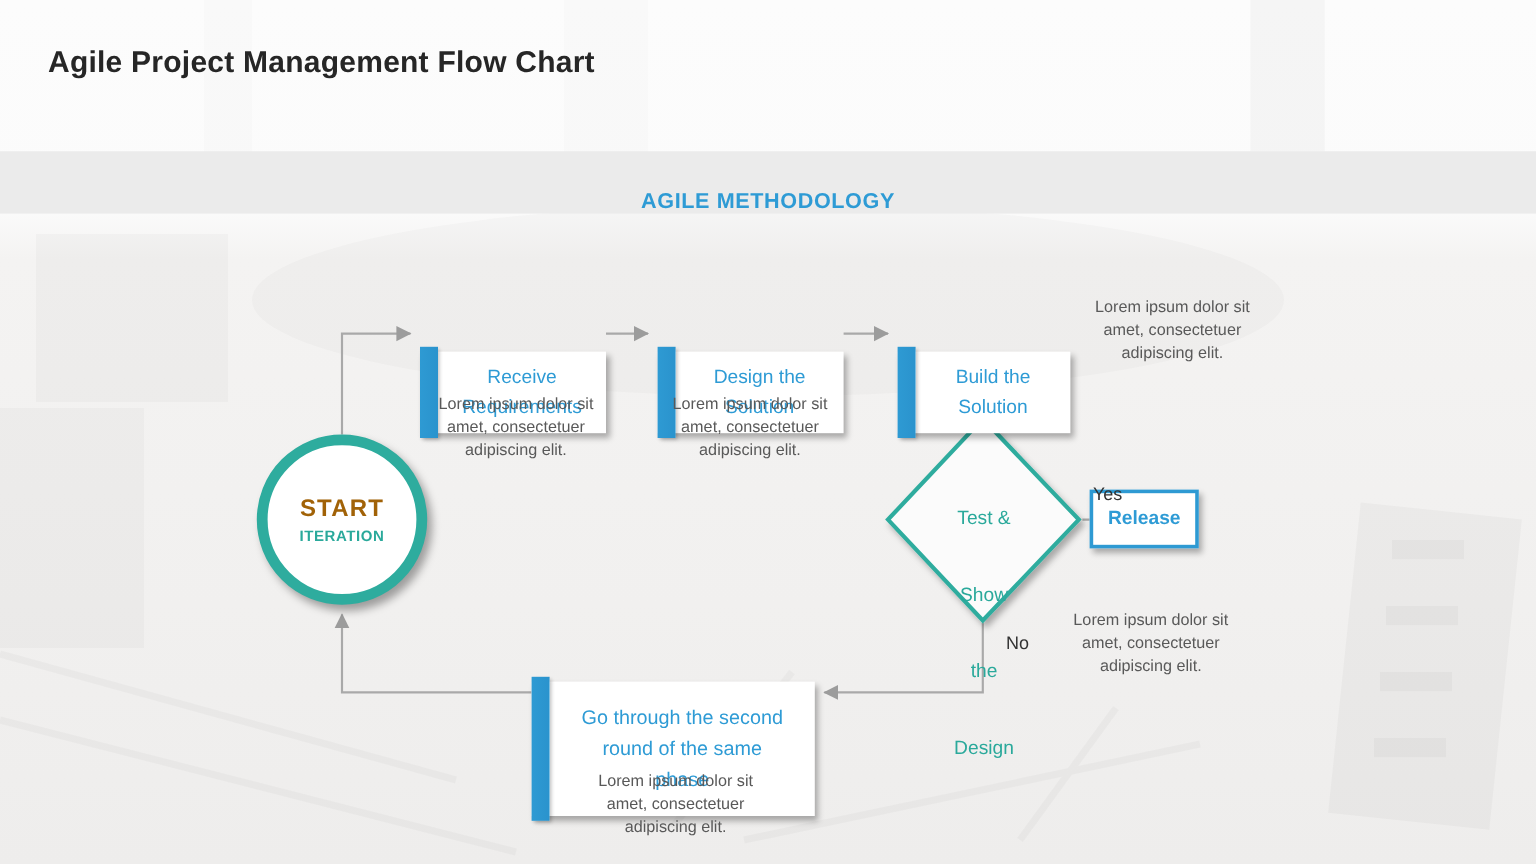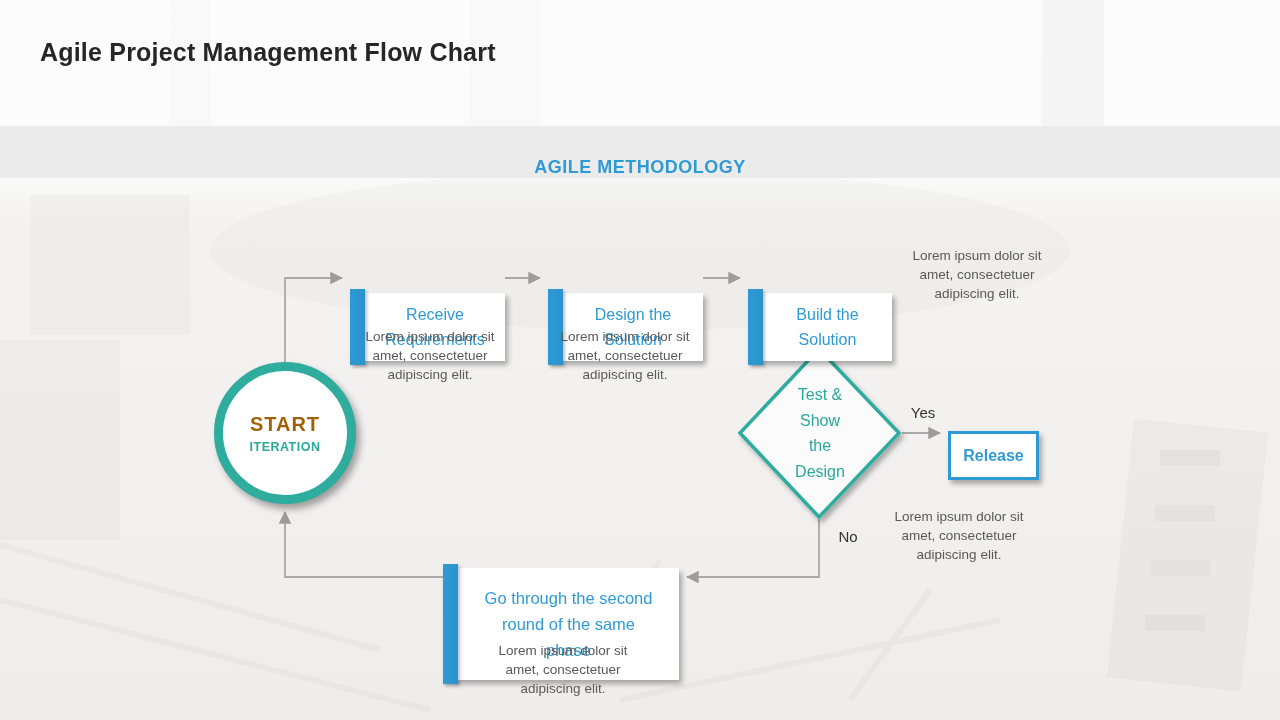--- a/index.html
+++ b/index.html
@@ -60,27 +60,27 @@
     box-shadow:4px 5px 7px rgba(0,0,0,0.35);
     display:flex;flex-direction:column;align-items:center;justify-content:center;
   }
   .start-title{font-size:20px;font-weight:bold;color:#a16207;letter-spacing:1px;}
   .start-subtitle{font-size:12.5px;font-weight:bold;color:#2aa99b;letter-spacing:.5px;margin-top:4px;}
 
   .decision-text{
     position:absolute;left:759px;top:382px;width:122px;text-align:center;z-index:3;
     font-size:16px;line-height:25.5px;color:#2aa99b;
   }
-  .decision-text span{display:block;}
+  .decision-text span{display:block;margin-top:38px;}
 
   .release-box{
-    position:absolute;left:948px;top:408px;width:85px;height:43px;
+    position:absolute;left:908px;top:408px;width:85px;height:43px;
     background:#ffffff;border:3px solid #2e9ad3;
     box-shadow:3px 4px 5px rgba(0,0,0,0.30);
-    display:flex;align-items:center;justify-content:center;margin-top:23px;
+    display:flex;align-items:center;justify-content:center;
   }
   .release-label{font-size:16px;font-weight:bold;color:#2e9bd5;}
 
   .branch-label{
     position:absolute;width:44px;text-align:center;z-index:3;
     font-size:15px;color:#333333;
   }
   .yes-label{left:901px;top:404px;}
   .no-label{left:826px;top:528px;}
 </style>

